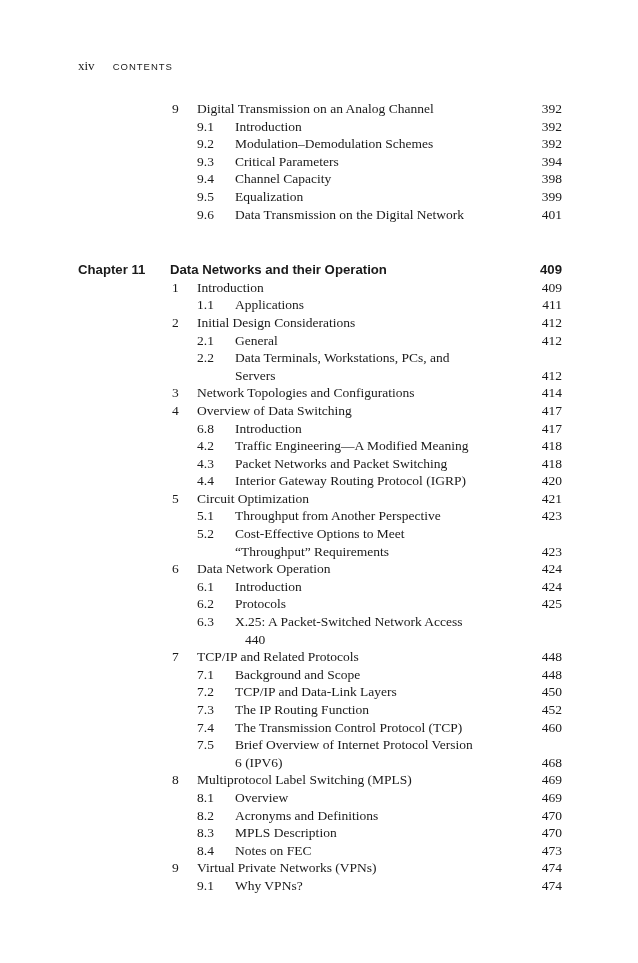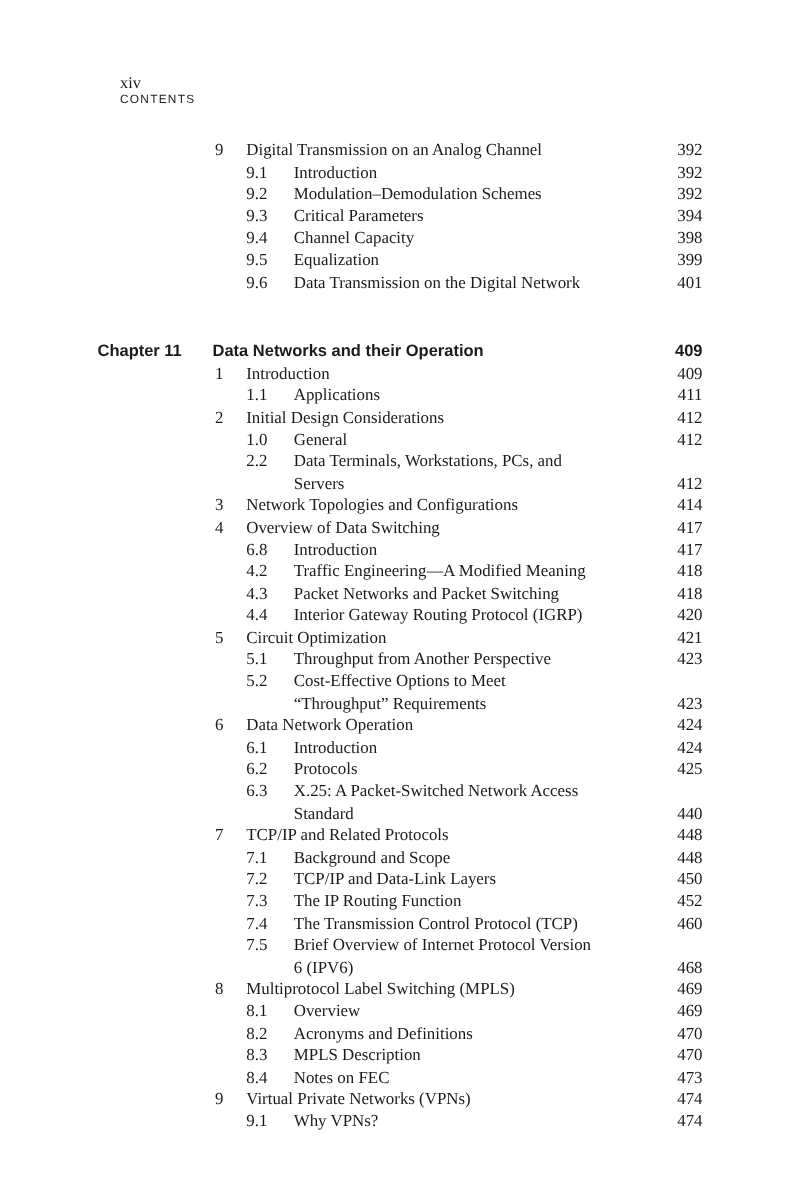--- a/index.html
+++ b/index.html
@@ -15,21 +15,20 @@
     background: #ffffff;
     padding: 58px 76px 0 78px;
     overflow: hidden;
     font-family: "Liberation Serif", serif;
     color: #1a1a1a;
   }
   .header {
     display: flex;
     align-items: baseline;
     margin-bottom: 26px;
-    flex-direction: column;
   }
   .folio {
     font-family: "Liberation Serif", serif;
     font-size: 13px;
   }
   .running-title {
     font-family: "Liberation Sans", sans-serif;
     font-size: 9.5px;
     letter-spacing: 1px;
     margin-left: 18px;
@@ -155,21 +154,21 @@
       </div>
       <div class="entry s1">
         <div class="row">
           <span class="num">2</span>
           <span class="title">Initial Design Considerations</span>
           <span class="pg">412</span>
         </div>
       </div>
       <div class="entry s2">
         <div class="row">
-          <span class="num">1.0</span>
+          <span class="num">2.1</span>
           <span class="title">General</span>
           <span class="pg">412</span>
         </div>
       </div>
       <div class="entry s2">
         <div class="row">
           <span class="num">2.2</span>
           <span class="title">Data Terminals, Workstations, PCs, and</span>
         </div>
         <div class="row cont">
@@ -263,21 +262,20 @@
           <span class="title">Protocols</span>
           <span class="pg">425</span>
         </div>
       </div>
       <div class="entry s2">
         <div class="row">
           <span class="num">6.3</span>
           <span class="title">X.25: A Packet-Switched Network Access</span>
         </div>
         <div class="row cont">
-          <span class="title">Standard</span>
           <span class="pg">440</span>
         </div>
       </div>
       <div class="entry s1">
         <div class="row">
           <span class="num">7</span>
           <span class="title">TCP/IP and Related Protocols</span>
           <span class="pg">448</span>
         </div>
       </div>

